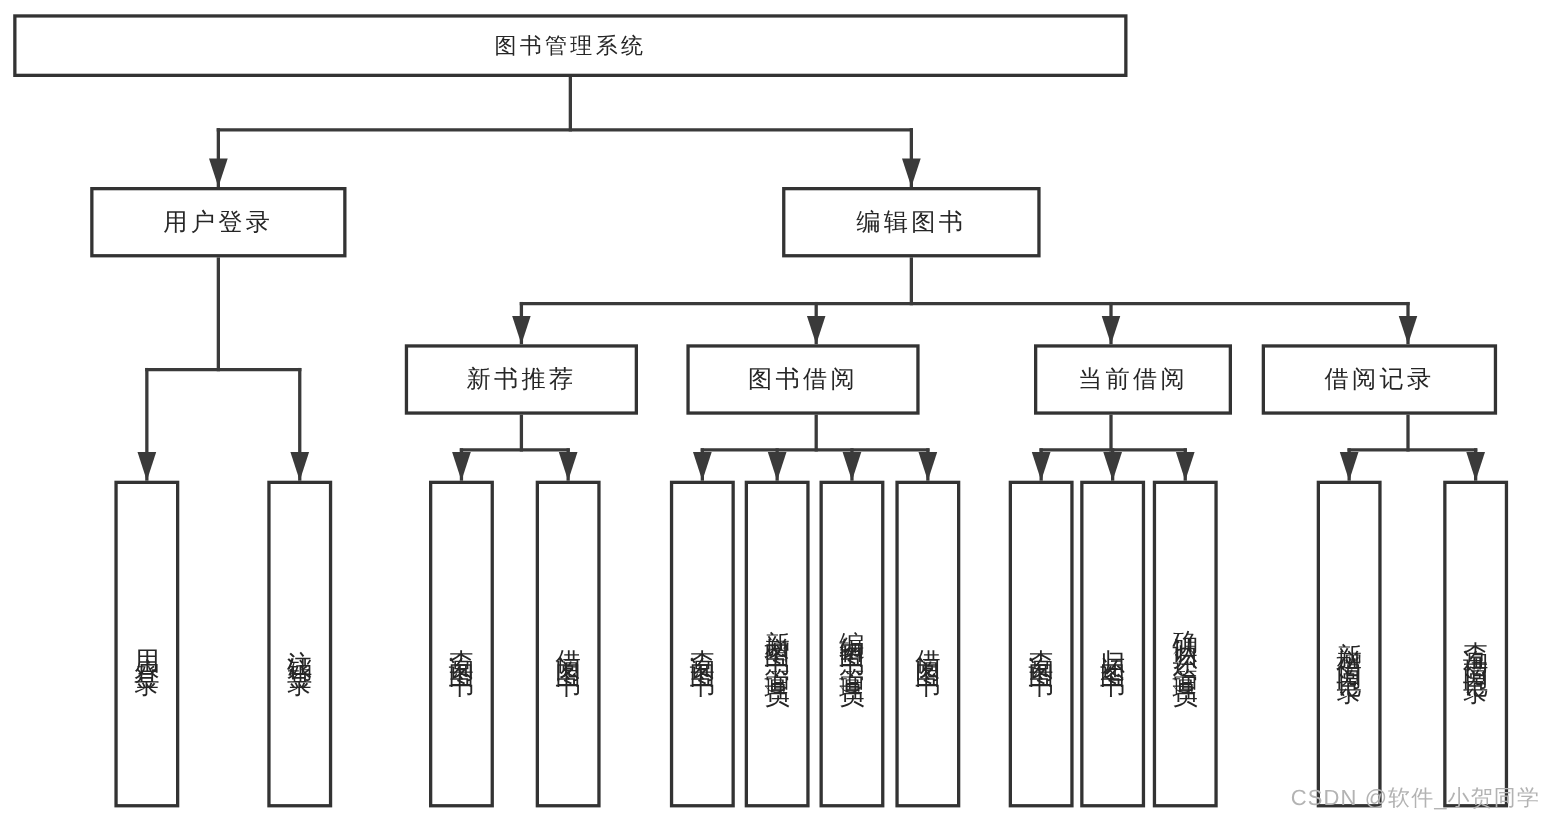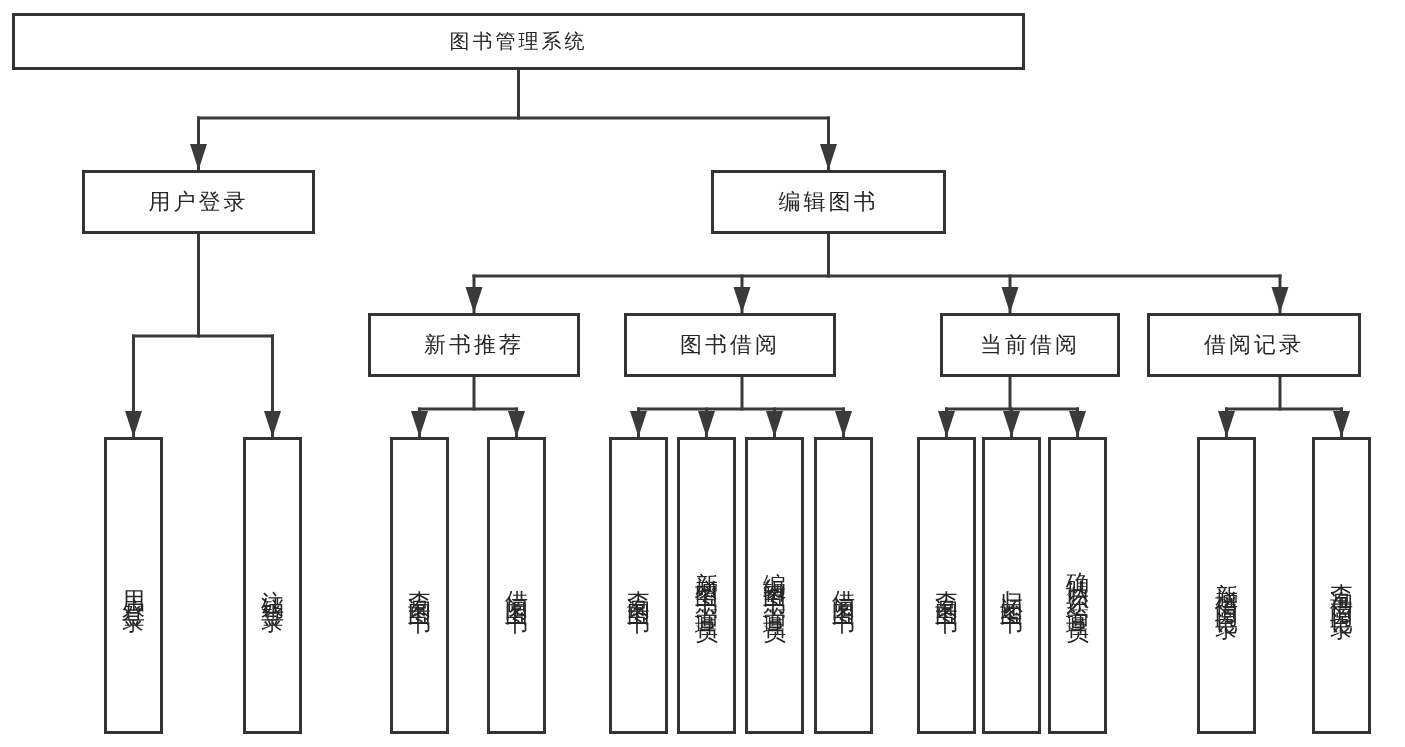--- a/index.html
+++ b/index.html
@@ -197,13 +197,14 @@
   <div class="box v-box" style="left:1048px;">
     <span class="label">确认归还（管理员）</span>
   </div>
   <div class="box v-box" style="left:1197px;">
     <span class="label">新增借阅记录</span>
   </div>
   <div class="box v-box" style="left:1312px;">
     <span class="label">查询借阅记录</span>
   </div>
 
+  <div id="watermark">CSDN @软件_小贺同学</div>
 </div>
 
 </body></html>

